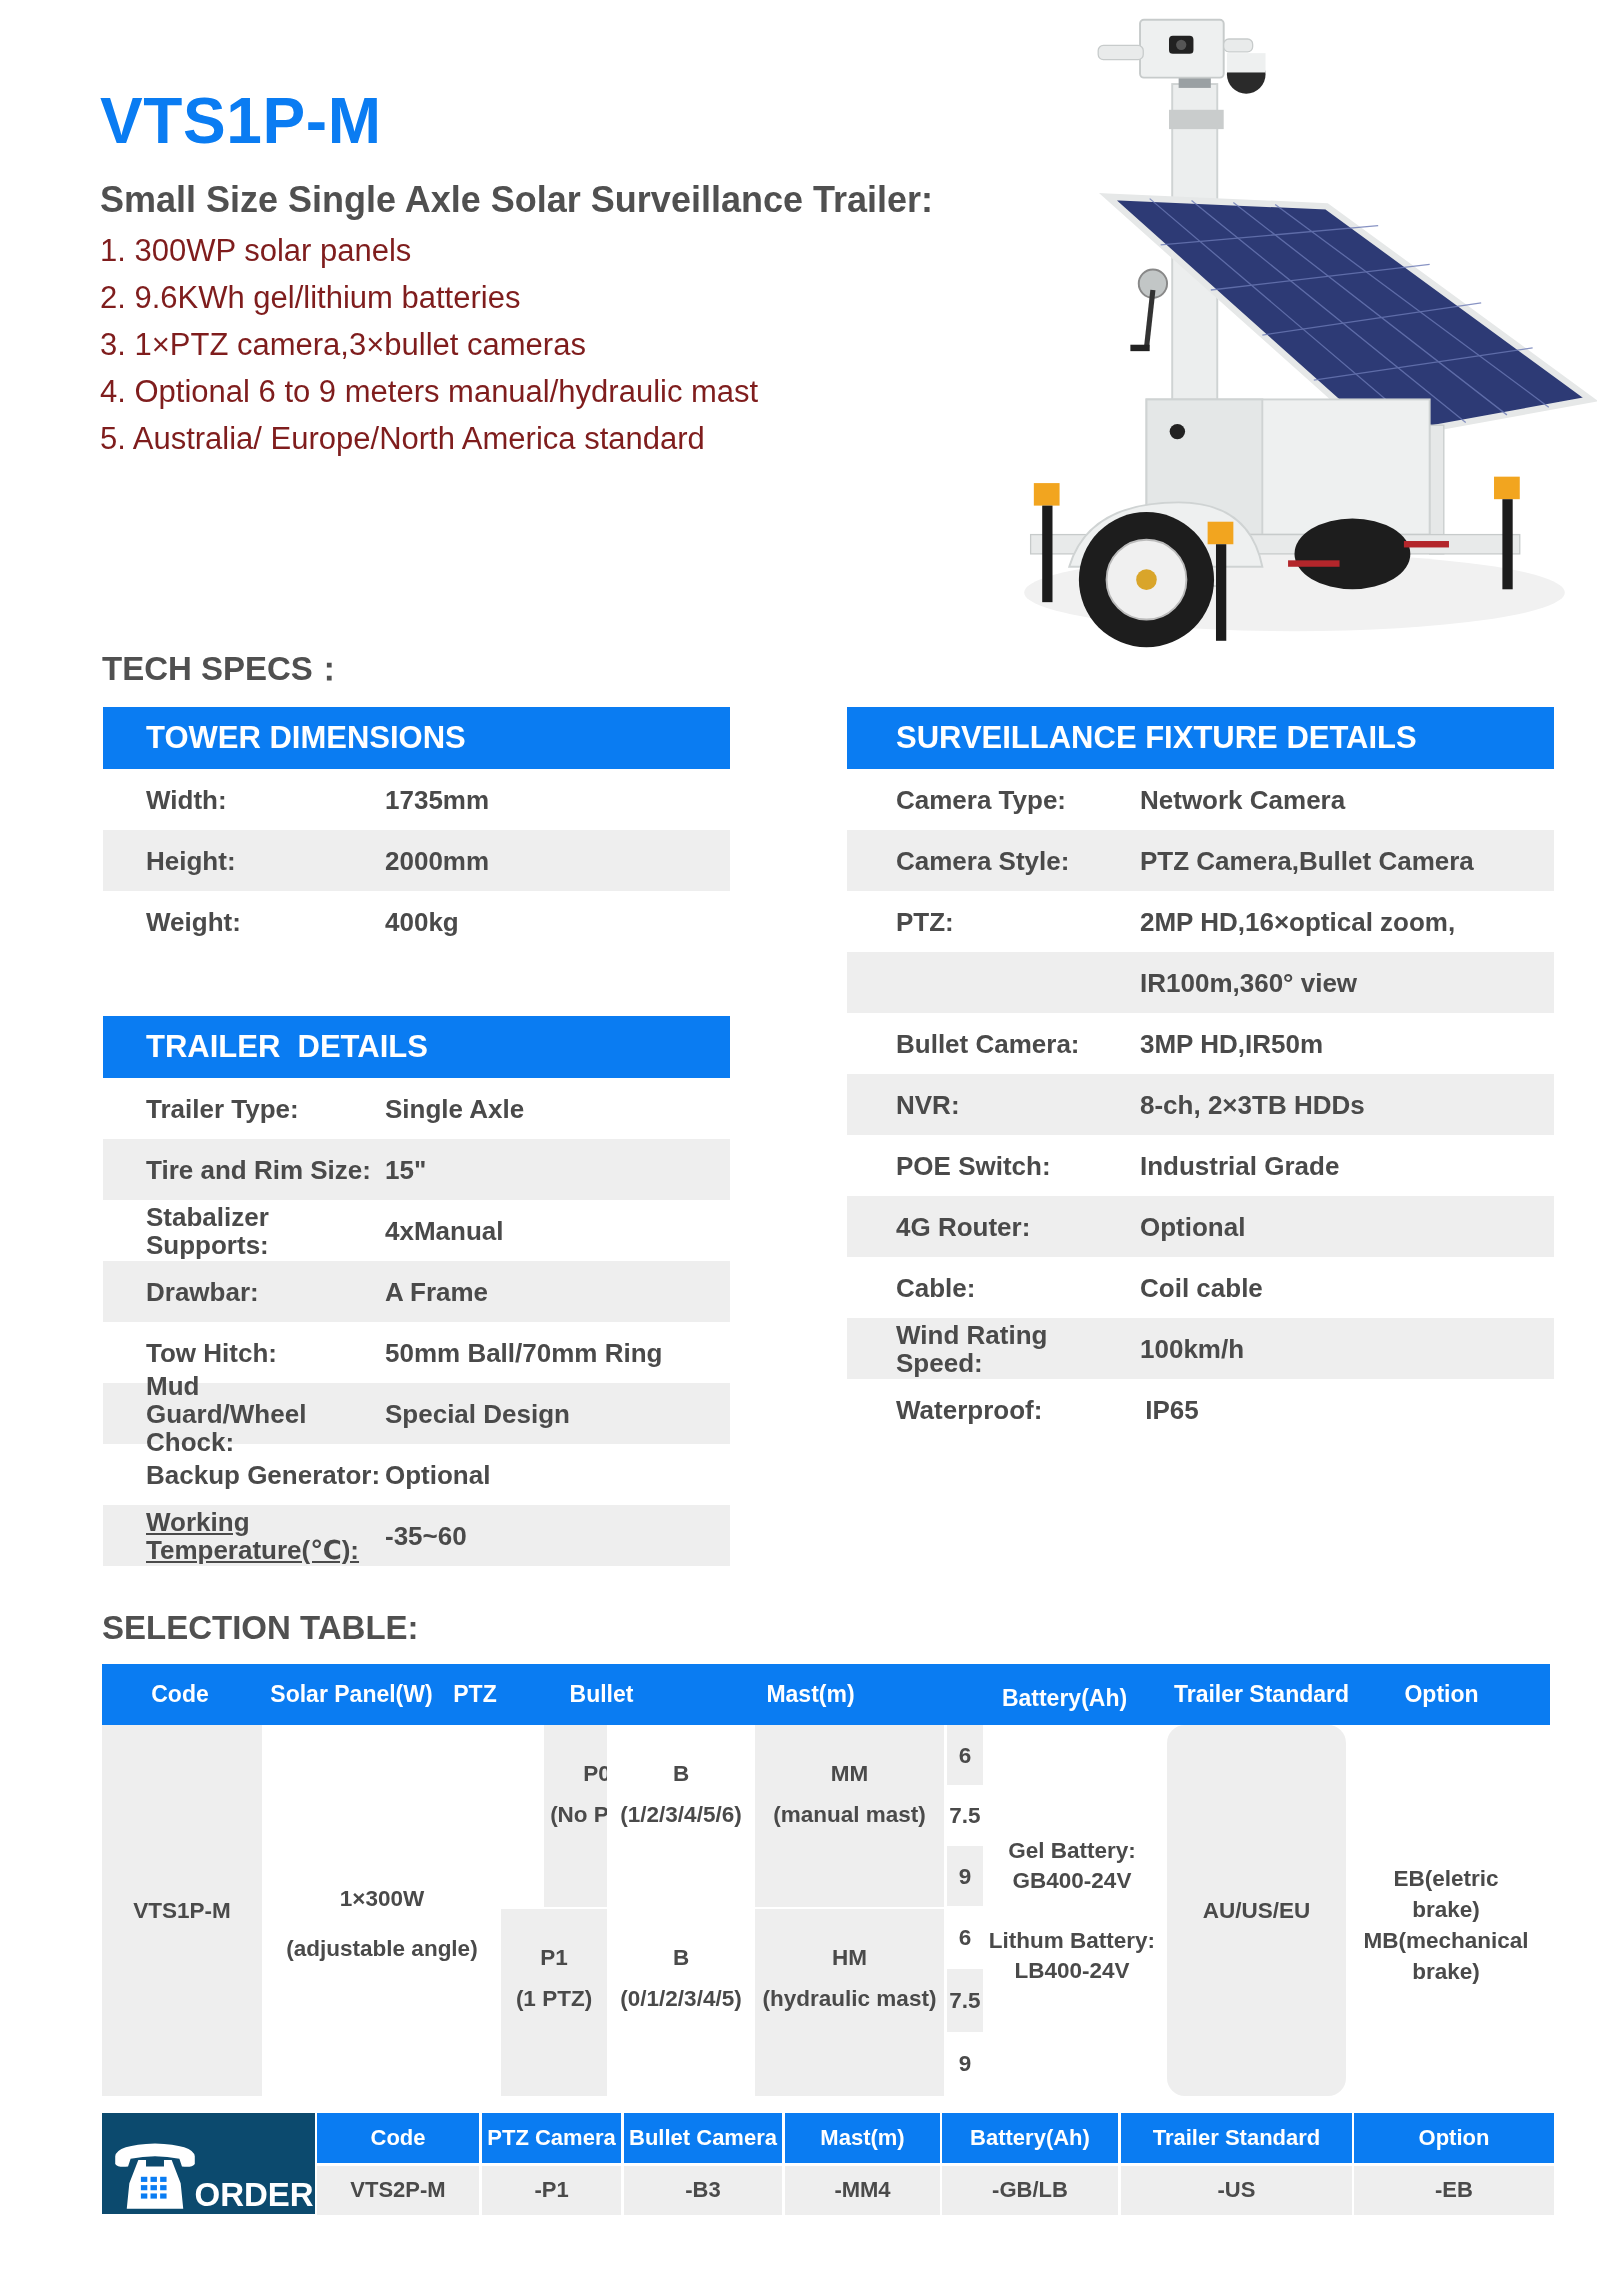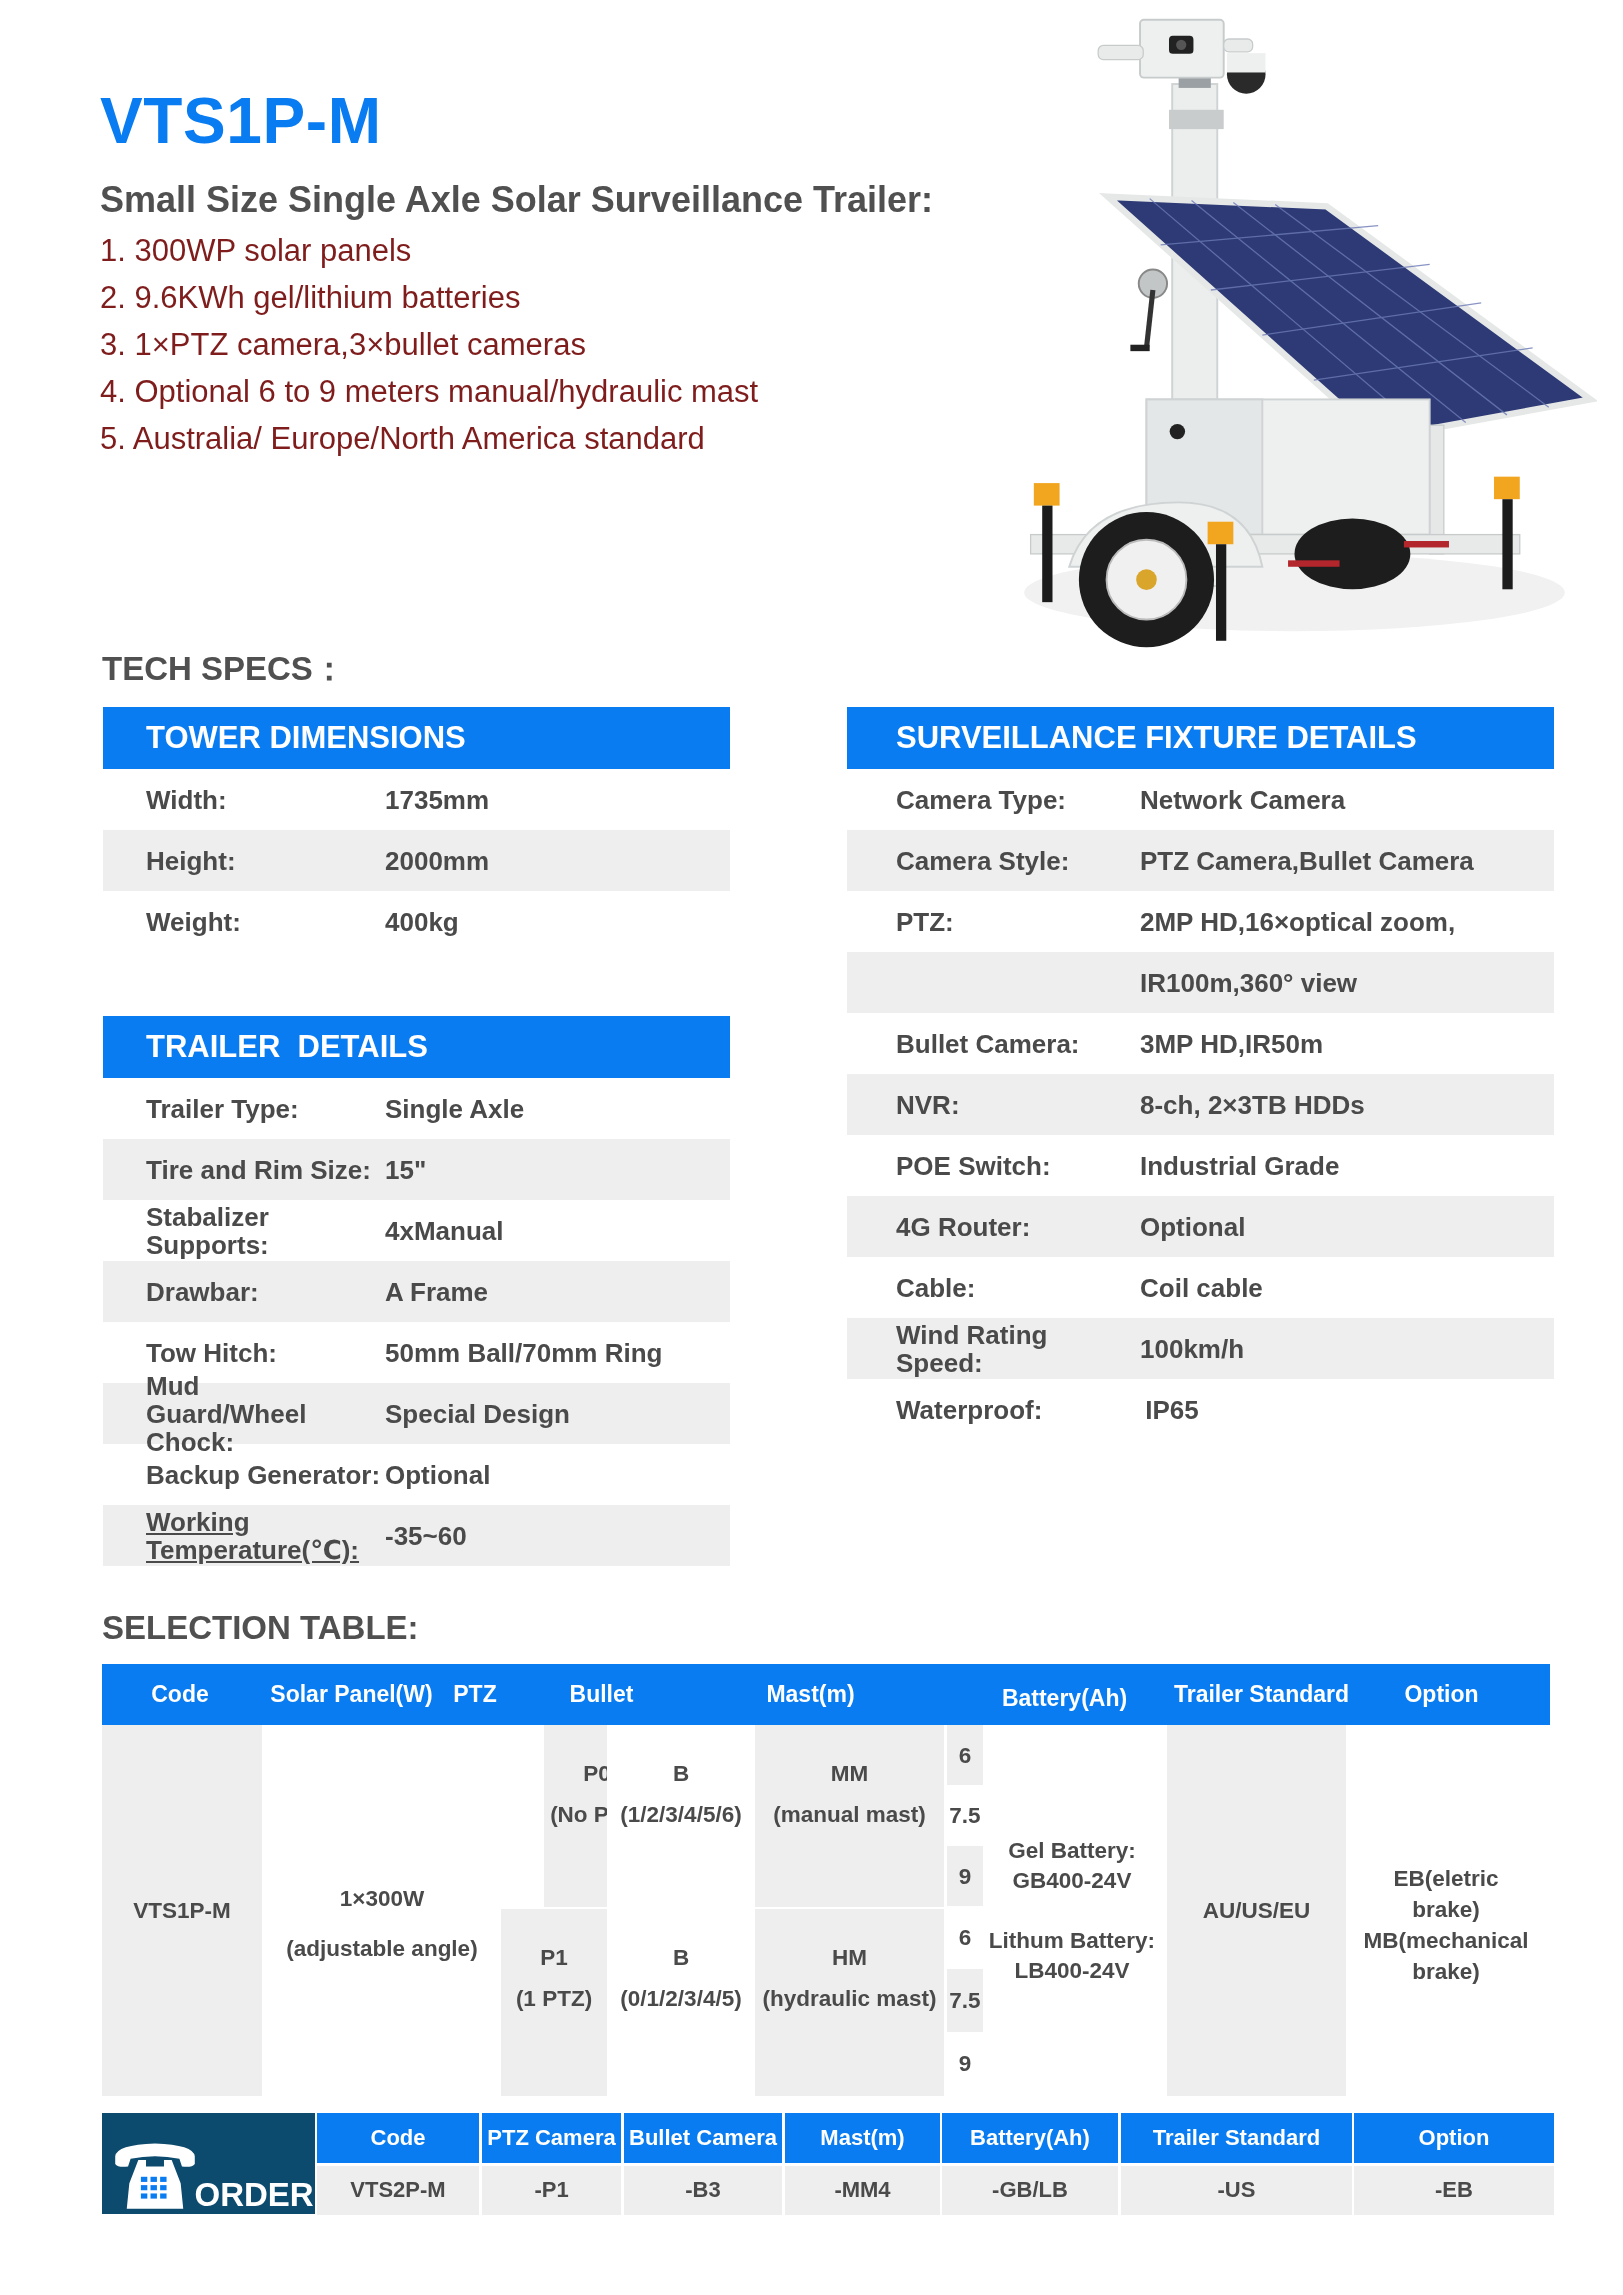--- a/index.html
+++ b/index.html
@@ -281,21 +281,21 @@
     </div>
 
   <div class="cell w" style="left:882px; top:61px; width:176px; height:371px; line-height:30px;">
     <span>Gel Battery:</span>
     <span>GB400-24V</span>
     <span style="height:30px;"></span>
     <span>Lithum Battery:</span>
     <span>LB400-24V</span>
   </div>
 
-  <div class="cell g" style="left:1065px; top:61px; width:179px; height:371px;">
+  <div class="cell g" style="left:1065px; top:61px; width:179px; height:371px;border-radius:18px;">
     <span>AU/US/EU</span>
   </div>
 
   <div class="cell w" style="left:1244px; top:75px; width:200px; height:371px; line-height:31px;">
     <span>EB(eletric</span>
     <span>brake)</span>
     <span>MB(mechanical</span>
     <span>brake)</span>
   </div>
 </div>

